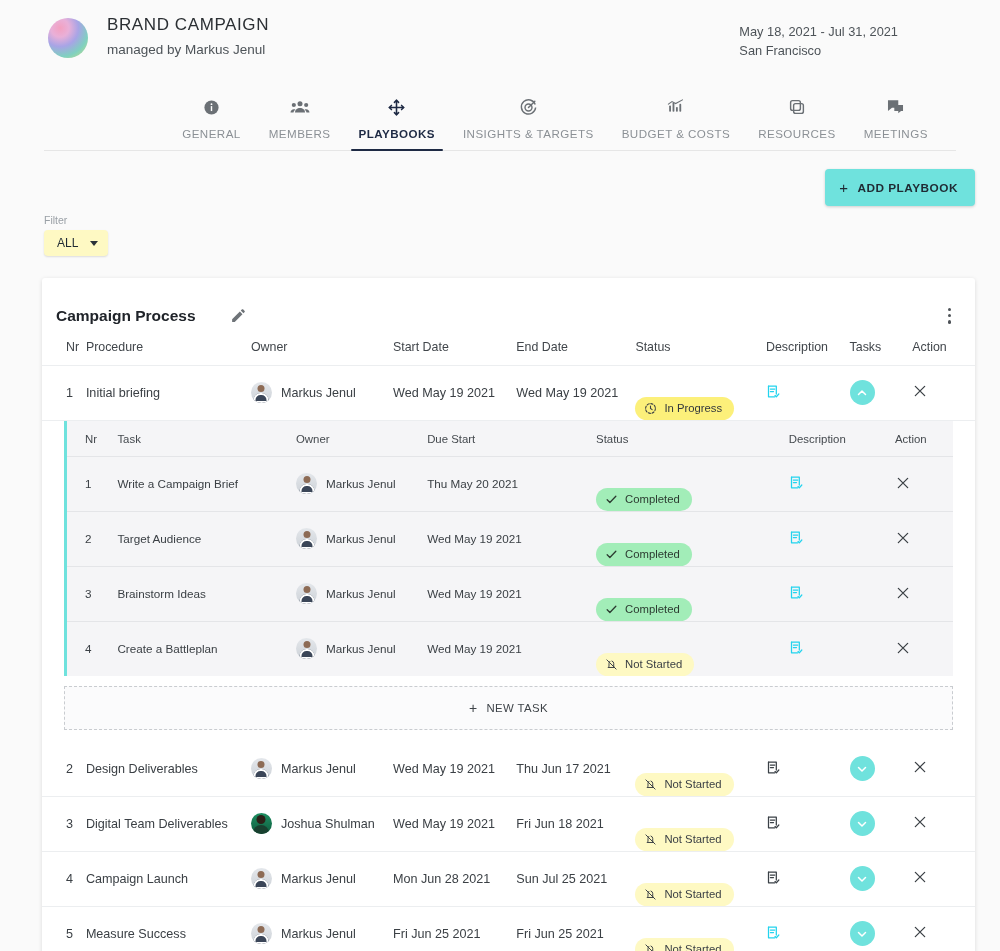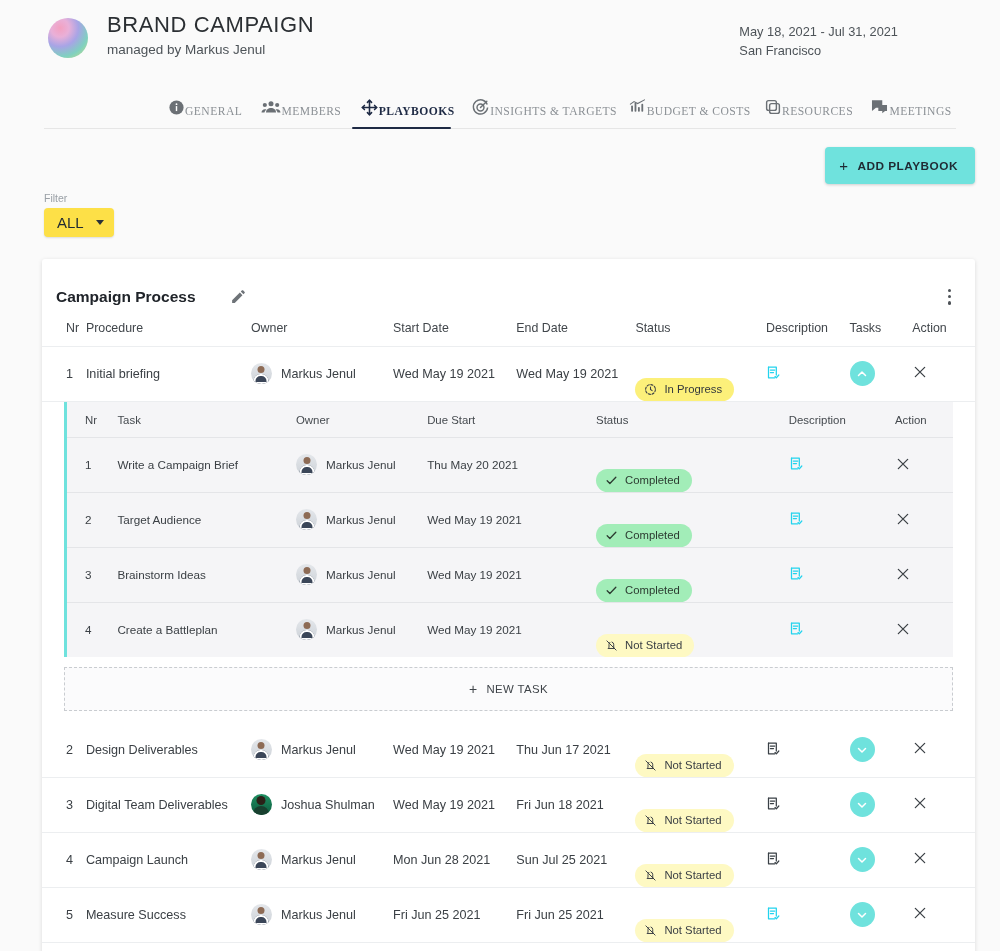--- a/index.html
+++ b/index.html
@@ -14,36 +14,36 @@
 
   
   .header { display: flex; align-items: flex-start; padding: 12px 30px 0 48px; }
   .brand-logo {
     width: 40px; height: 40px; border-radius: 50%;
     background: radial-gradient(circle at 30% 25%, #f3a0c0 0%, #e9b0d8 22%, #a8a4e6 45%, #7fd0c0 70%, #cfe07a 100%);
     flex: 0 0 auto; margin-top: 6px;
   }
   .brand-text { margin-left: 19px; }
   .brand-title {
-    font-size: 22px; letter-spacing: .6px; color: #2b2f33; font-weight: 400;
+    font-size: 17px; letter-spacing: .6px; color: #2b2f33; font-weight: 400;
     line-height: 26px;
   }
   .brand-sub { font-size: 13.5px; color: #4d5358; margin-top: 3px; line-height: 17px; }
   .header-right { margin-left: auto; text-align: left; padding-top: 10px; padding-right: 72px; }
   .header-right div { font-size: 12.8px; color: #4d5358; line-height: 19px; }
 
   
   .tabs {
     display: flex; justify-content: center; margin-top: 28px;
     border-bottom: 1px solid #e6e6e6; margin-left: 44px; margin-right: 44px;
     padding-left: 110px;
   }
   .tab {
-    display: flex; flex-direction: row; align-items: center;
-    padding: 8px 14px 10px; cursor: pointer; position: relative; min-width: 80px; font-family: Liberation Serif, serif;
+    display: flex; flex-direction: column; align-items: center;
+    padding: 8px 14px 10px; cursor: pointer; position: relative; min-width: 80px;
   }
   .tab .ticon { height: 22px; display: flex; align-items: center; justify-content: center; color: #6b7075; }
   .tab .tlabel {
     font-size: 11.6px; letter-spacing: .45px; color: #8b9095; margin-top: 9px;
     white-space: nowrap;
   }
   .tab.active .tlabel { color: #1e2a44; font-weight: 700; }
   .tab.active .ticon { color: #1e2a44; }
   .tab.active::after {
     content: ""; position: absolute; left: 6px; right: 6px; bottom: -1px;
@@ -58,22 +58,22 @@
     padding: 11px 17px 11px 14px; cursor: pointer;
     box-shadow: 0 1px 3px rgba(0,0,0,.18); display: flex; align-items: center; gap: 9px;
   }
   .btn-add .plus { font-size: 15px; font-weight: 400; line-height: 1; }
 
   
   .filter-wrap { padding: 8px 0 0 44px; }
   .filter-label { font-size: 10.5px; color: #9aa0a6; margin-bottom: 4px; }
   .filter-select {
     display: inline-flex; align-items: center; gap: 12px;
-    background: #fde047; border-radius: 4px; padding: 6px 10px 6px 13px;
-    font-size: 15px; color: #1f2a33; font-weight: 500; cursor: pointer;
+    background: #fef9c3; border-radius: 4px; padding: 6px 10px 6px 13px;
+    font-size: 12px; color: #1f2a33; font-weight: 500; cursor: pointer;
     box-shadow: 0 1px 2px rgba(0,0,0,.12);
   }
   .caret { width: 0; height: 0; border-left: 4.5px solid transparent; border-right: 4.5px solid transparent; border-top: 5px solid #2a3238; }
 
   
   .card {
     margin: 22px 25px 0 42px; background: #fff; border-radius: 3px;
     box-shadow: 0 1px 4px rgba(0,0,0,.13); padding: 18px 0 14px;
   }
   .card-head { display: flex; align-items: center; padding: 8px 18px 0 14px; }

